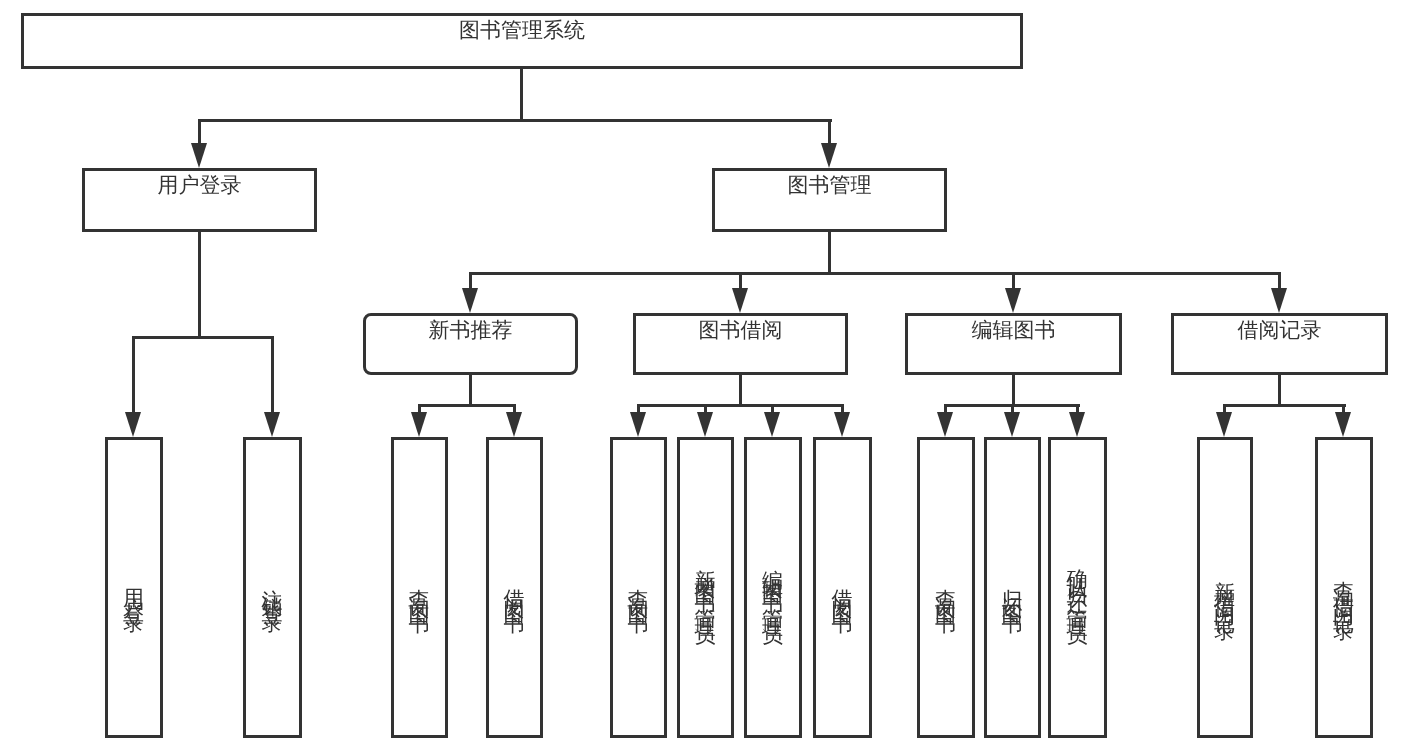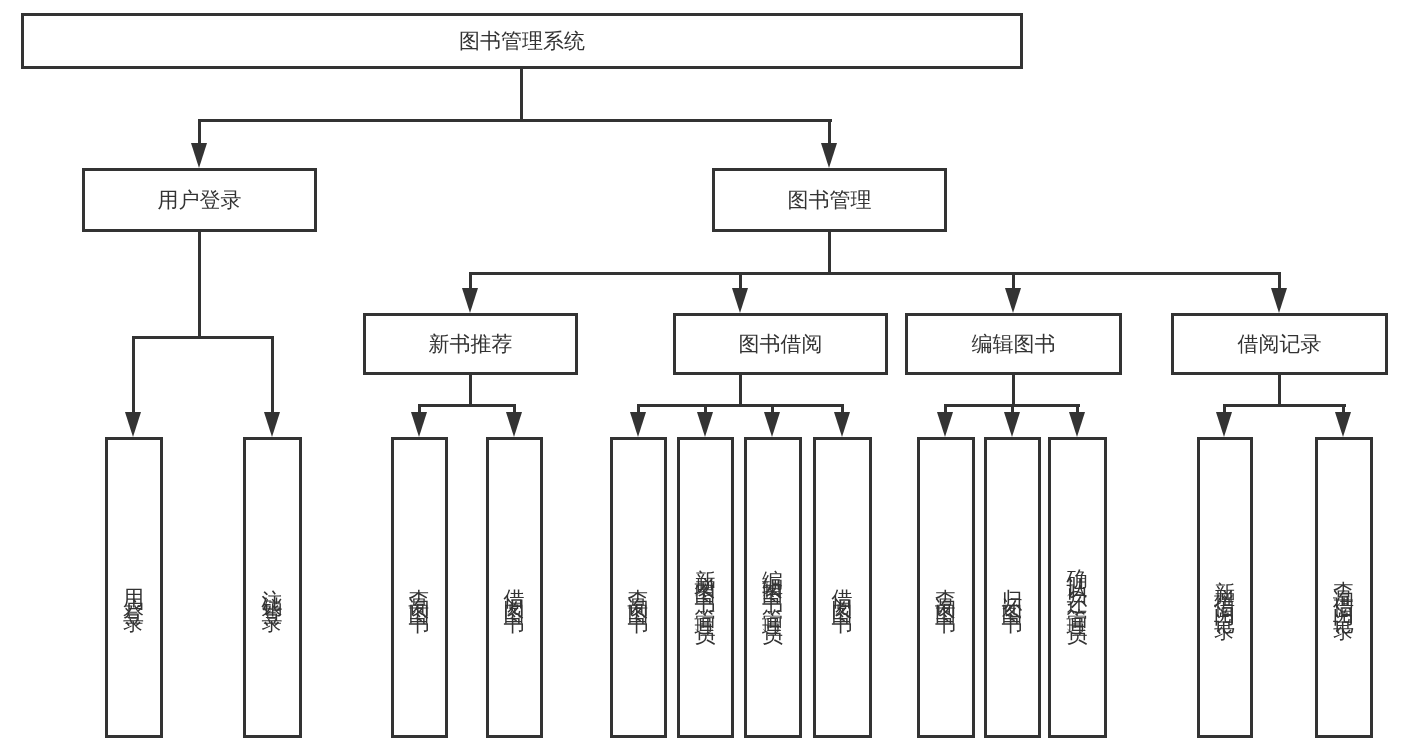--- a/index.html
+++ b/index.html
@@ -14,21 +14,21 @@
     width:1405px;height:747px;
     background:var(--bg);
     overflow:hidden;
     font-family:"Liberation Sans","DejaVu Sans",sans-serif;
   }
   .nbox{
     position:absolute;
     box-sizing:border-box;
     border:3px solid var(--line);
     background:var(--bg);
-    display:flex;align-items:center;justify-content:center;
+    display:flex;justify-content:center;
     color:var(--text);
     font-size:21px;
   }
   .leaf .lbl{
     writing-mode:vertical-rl;
     text-orientation:mixed;
     letter-spacing:8px;
     line-height:1.1;
     text-align:center;
   }
@@ -84,24 +84,24 @@
   <div class="ln" style="left:469px;top:272px;width:812px;height:3px;"></div>
   <div class="ln" style="left:469px;top:272px;width:3px;height:18px;"></div>
   <div class="ln" style="left:739px;top:272px;width:3px;height:18px;"></div>
   <div class="ln" style="left:1012px;top:272px;width:3px;height:18px;"></div>
   <div class="ln" style="left:1278px;top:272px;width:3px;height:18px;"></div>
   <div class="ah" style="left:462px;top:288px;"></div>
   <div class="ah" style="left:732px;top:288px;"></div>
   <div class="ah" style="left:1005px;top:288px;"></div>
   <div class="ah" style="left:1271px;top:288px;"></div>
 
-  <div class="nbox" style="left:363px;top:313px;width:215px;height:62px;">
+  <div class="nbox" style="left:363px;top:313px;width:215px;height:62px;border-radius:8px;">
     <span class="lbl">新书推荐</span>
   </div>
-  <div class="nbox" style="left:633px;top:313px;width:215px;height:62px;margin-left:40px;">
+  <div class="nbox" style="left:633px;top:313px;width:215px;height:62px;">
     <span class="lbl">图书借阅</span>
   </div>
   <div class="nbox" style="left:905px;top:313px;width:217px;height:62px;">
     <span class="lbl">编辑图书</span>
   </div>
   <div class="nbox" style="left:1171px;top:313px;width:217px;height:62px;">
     <span class="lbl">借阅记录</span>
   </div>
 
   <div class="ln" style="left:469px;top:375px;width:3px;height:31px;"></div>

